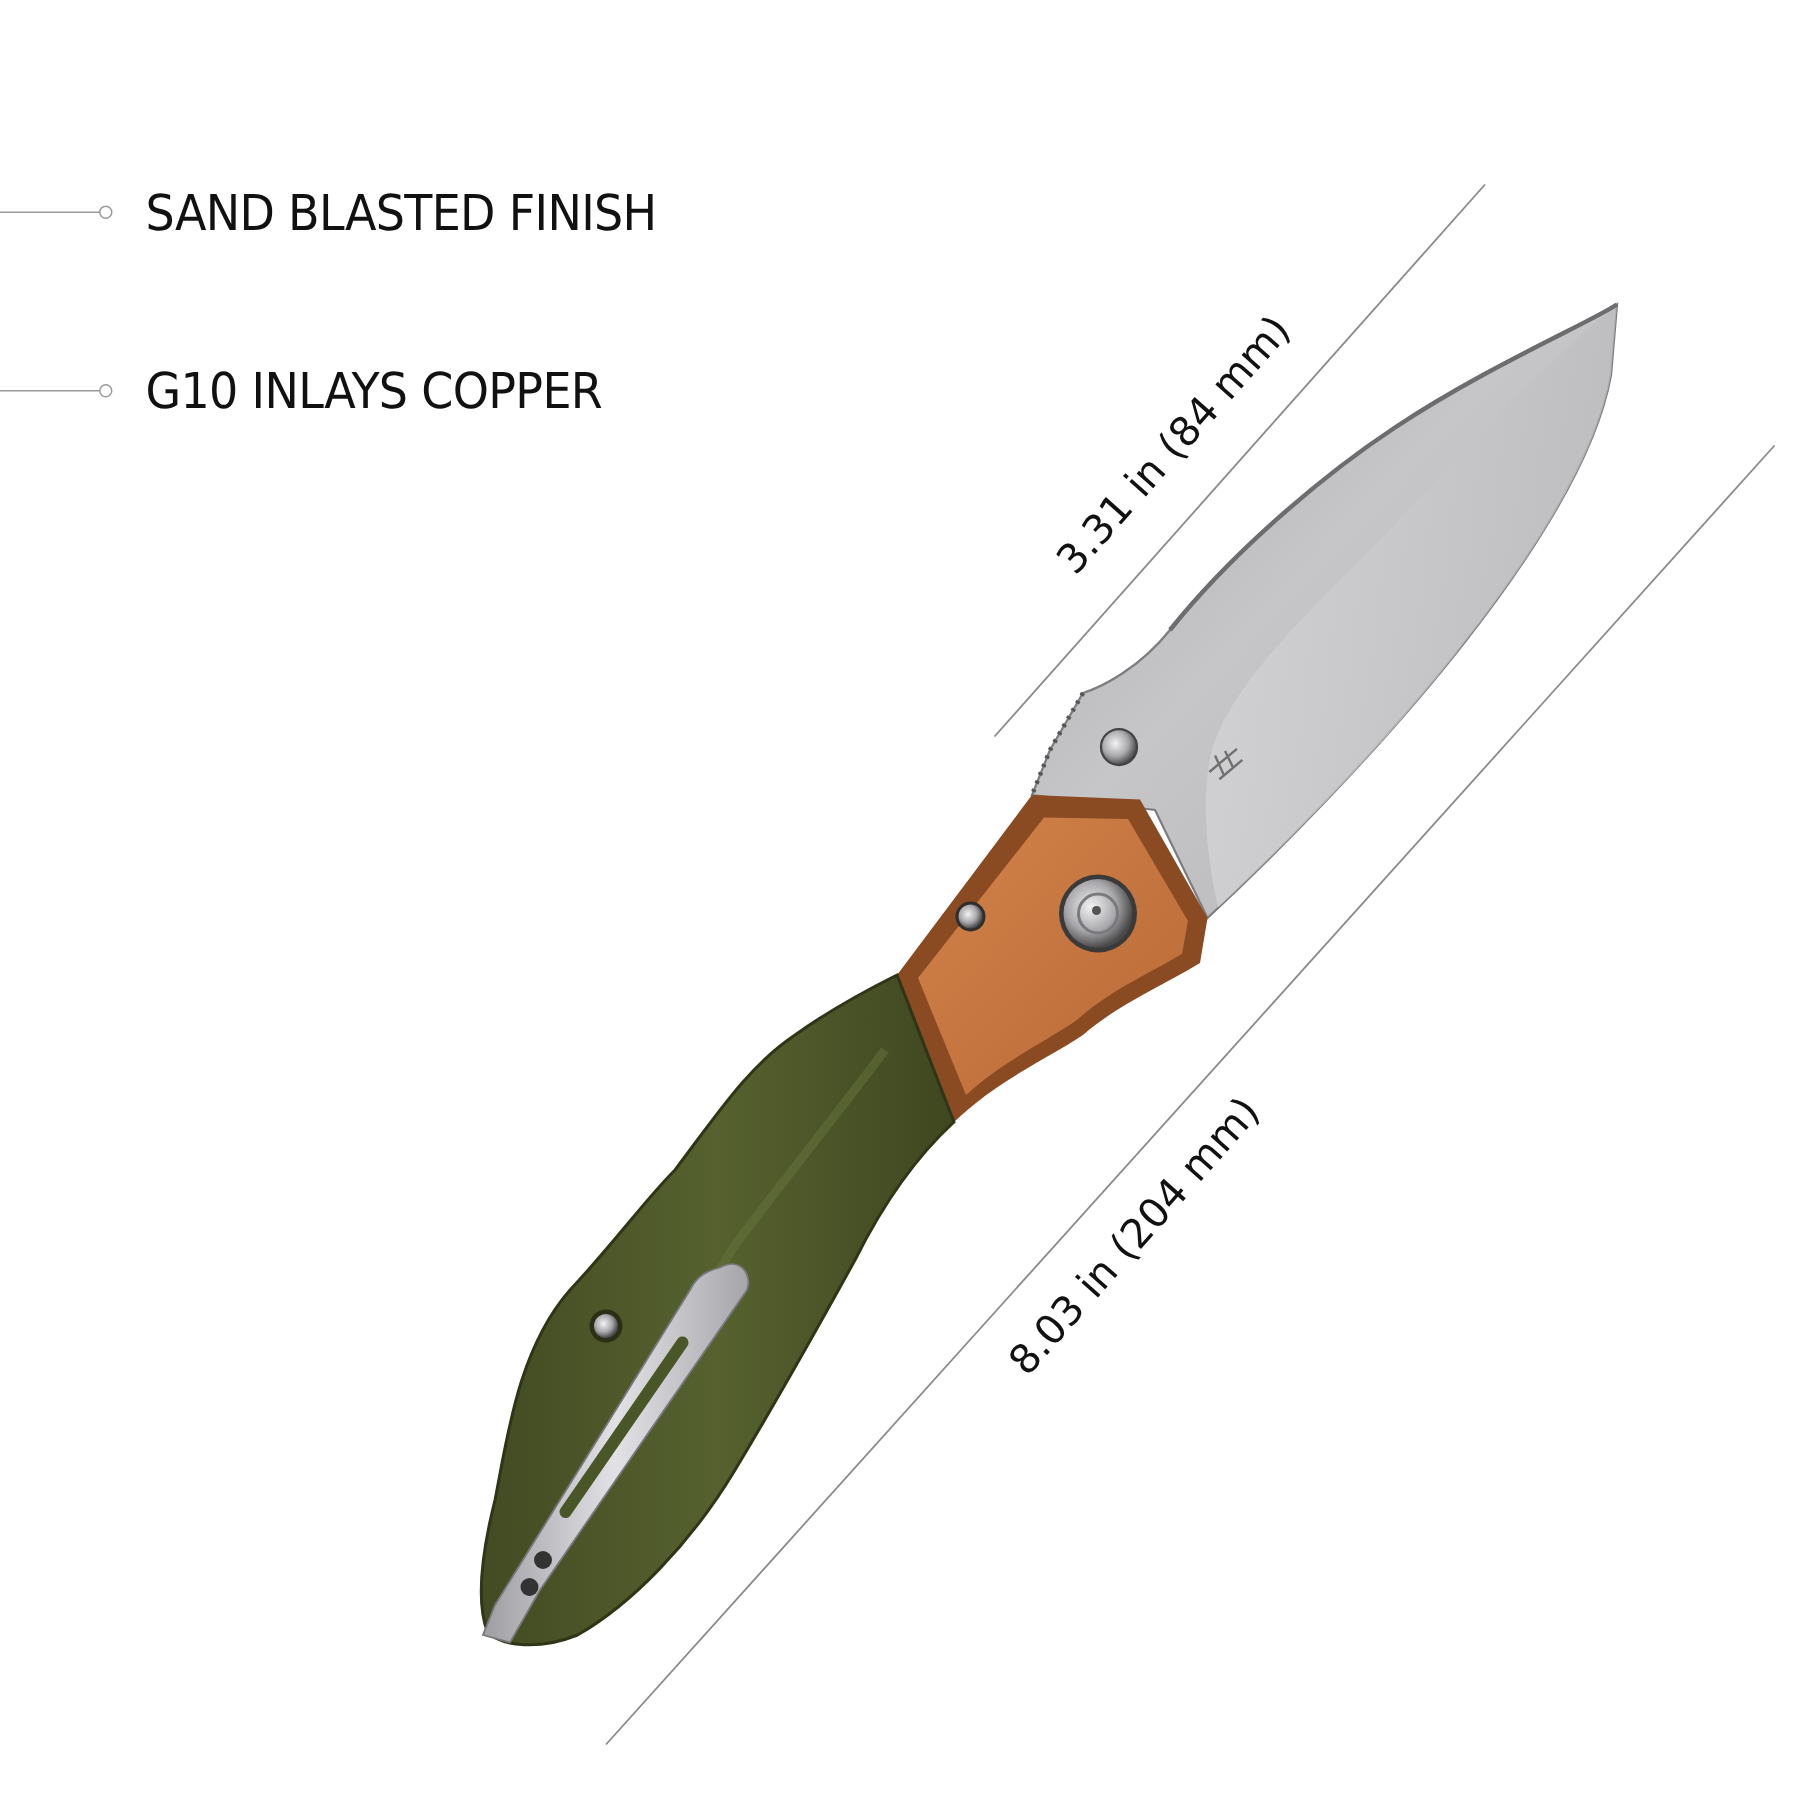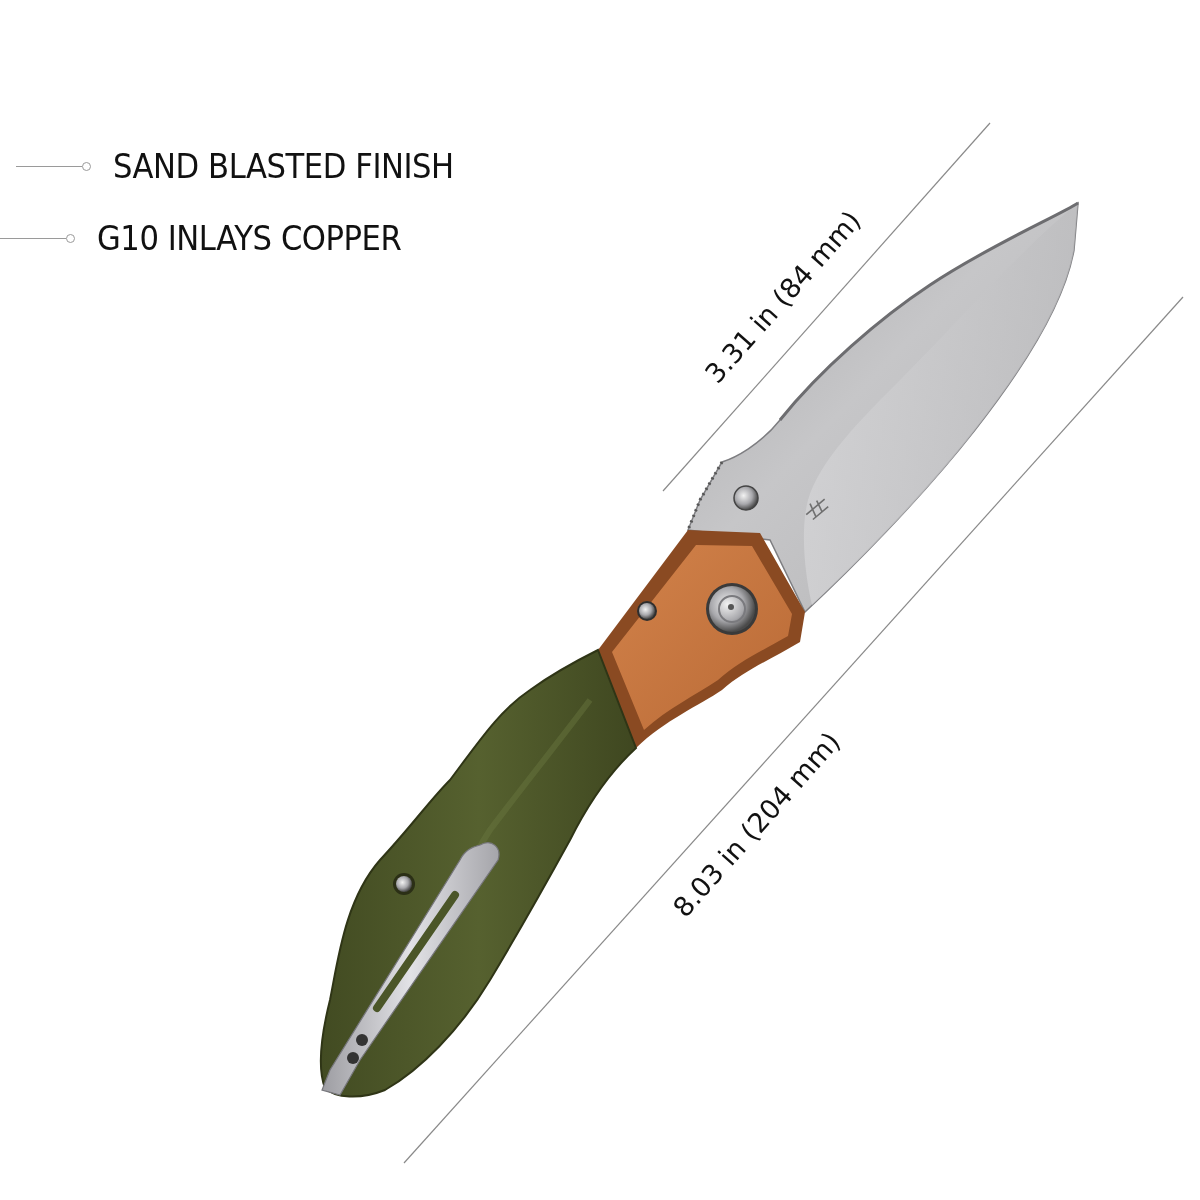--- a/index.html
+++ b/index.html
@@ -64,26 +64,26 @@
     font-size: 27px;
     color: #111;
     white-space: nowrap;
     transform-origin: left bottom;
   }
 </style>
 </head>
 <body>
 
 <div class="features">
-  <div class="feature" style="top:146px;padding-left:16px;">
+  <div class="feature" style="top:121px;">
     <span class="connector"></span>
     <span class="dot"></span>
     <span class="label">SAND BLASTED FINISH</span>
   </div>
-  <div class="feature" style="top:218px;justify-content:space-between;">
+  <div class="feature" style="top:240px;justify-content:space-between;">
     <span class="connector"></span>
     <span class="dot"></span>
     <span class="label">G10 INLAYS COPPER</span>
   </div>
 </div>
 
 <svg class="stage" viewBox="0 0 1200 1200" xmlns="http://www.w3.org/2000/svg">
   <defs>
     <linearGradient id="bladeGrad" x1="0" y1="0" x2="1" y2="1">
       <stop offset="0" stop-color="#a9a9ab"></stop>

